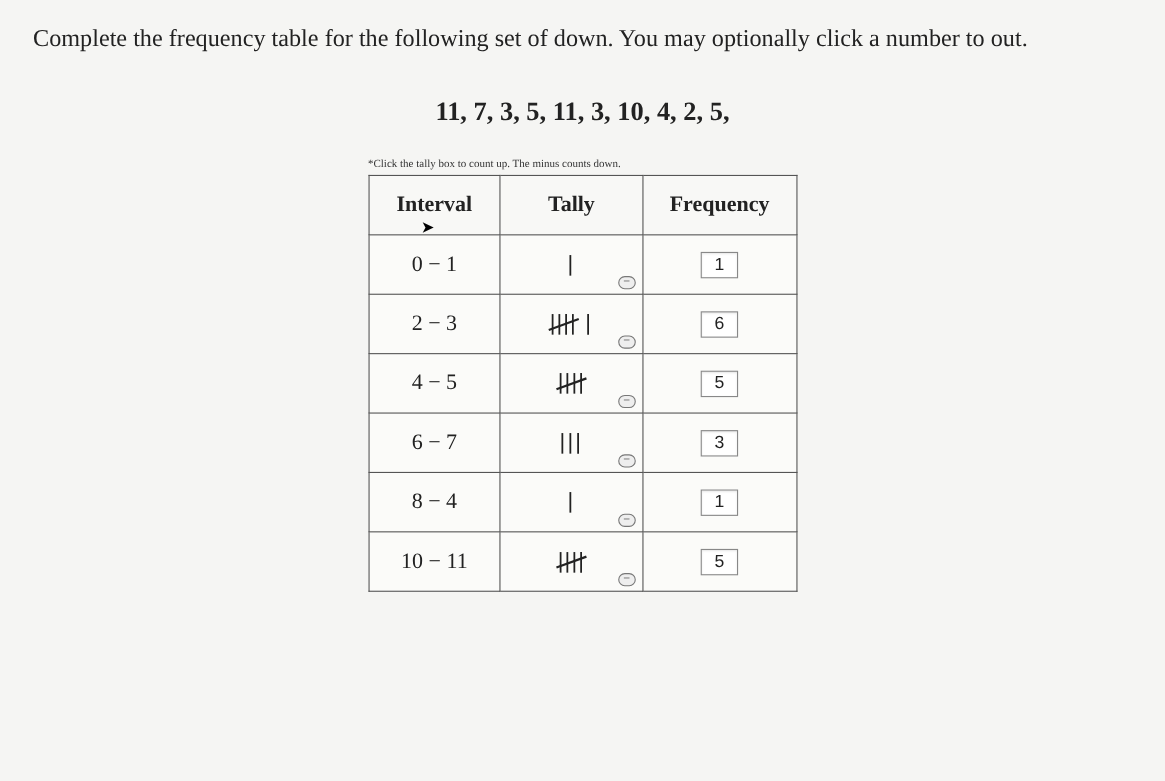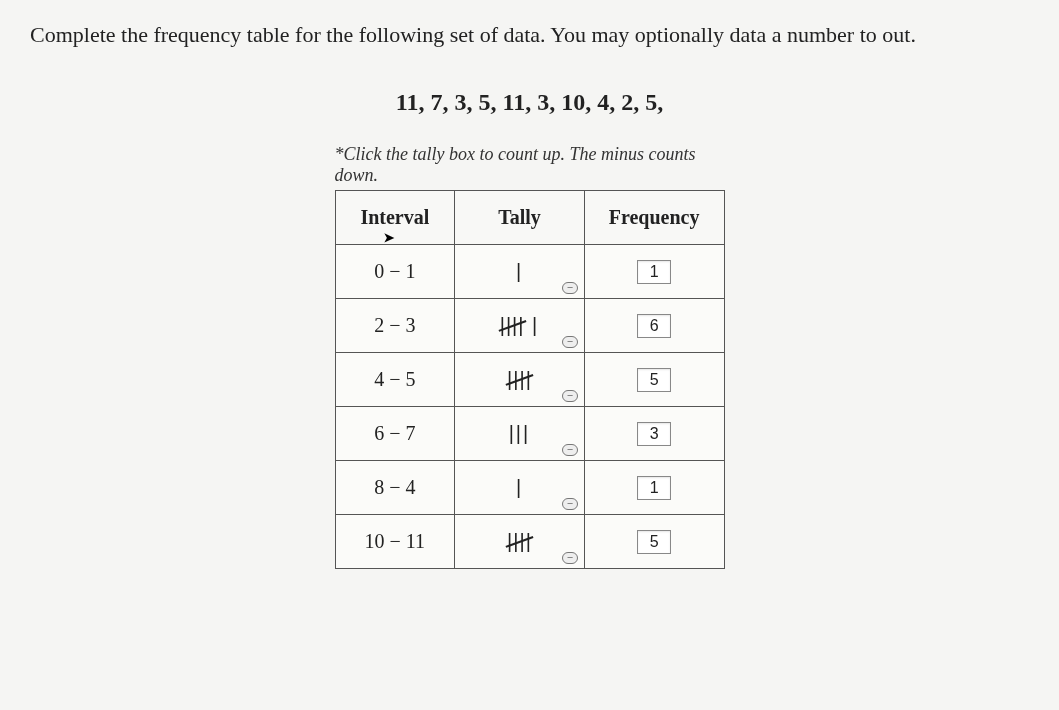--- a/index.html
+++ b/index.html
@@ -19,24 +19,23 @@
     margin-bottom: 30px;
   }
   .data-set {
     text-align: center;
     font-size: 24px;
     font-weight: bold;
     line-height: 1.8;
     margin: 10px auto 20px auto;
   }
   .hint {
-    font-size: 18px;
+    font-size: 10px;
     color: #333;
     margin: 0 0 4px 0;
-    font-style: italic;
   }
   .table-wrap {
     width: 390px;
     margin: 0 auto;
   }
   table {
     border-collapse: collapse;
     width: 100%;
     background: #fbfbf9;
   }
@@ -109,21 +108,21 @@
   .cursor-icon {
     position: absolute;
     font-size: 13px;
     color: #000;
     pointer-events: none;
   }
 </style>
 </head>
 <body>
 
-<div class="instructions">Complete the frequency table for the following set of data. You may optionally data a number to out.</div>
+<div class="instructions">Complete the frequency table for the following set of down. You may optionally click a number to out.</div>
 
 <div class="data-set">
   <div>11,  7,  3,  5,  11,  3,  10,  4,  2,  5,</div>
 </div>
 
 <div class="table-wrap">
   <div class="hint">*Click the tally box to count up. The minus counts down.</div>
 
   <table>
     <thead>

